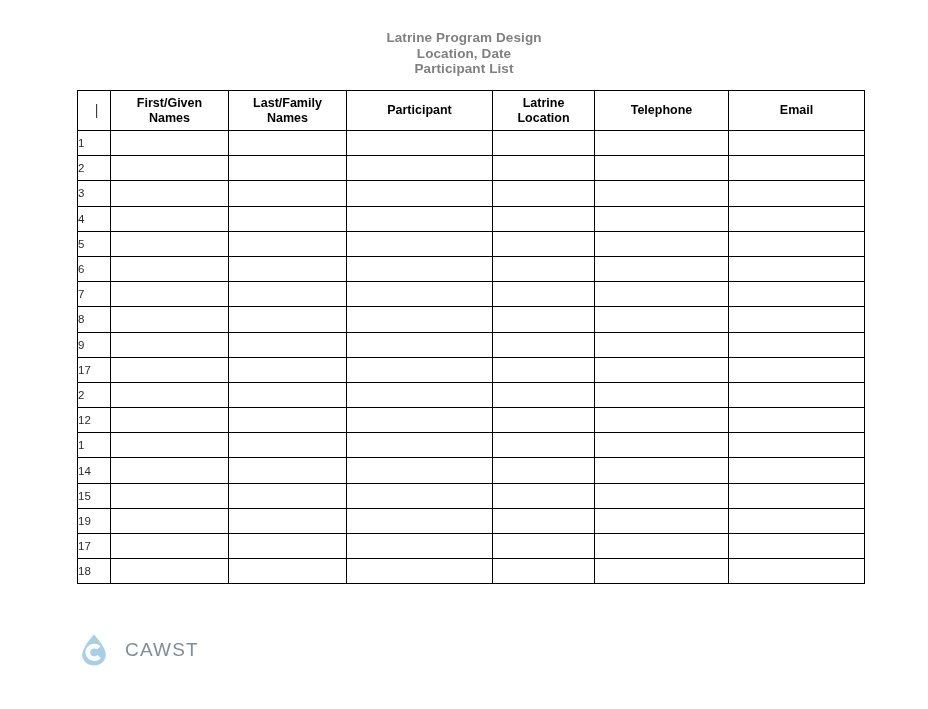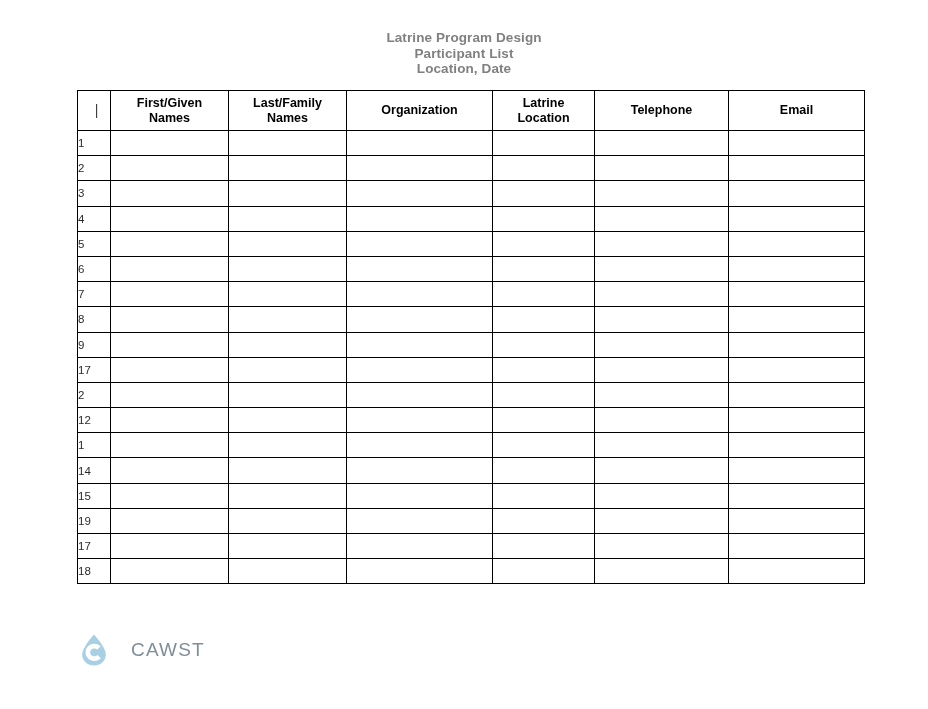--- a/index.html
+++ b/index.html
@@ -105,21 +105,21 @@
   col.c-tel   { width: 134px; }
   col.c-mail  { width: 136px; }
 
   
   .logo {
     position: absolute;
     left: 79px;
     top: 633px;
     display: flex;
     align-items: center;
-    gap: 22px;
+    gap: 16px;
   }
   .logo-mark {
     width: 30px;
     height: 34px;
     display: block;
   }
   .logo-text {
     font-family: "Liberation Sans", sans-serif;
     font-size: 19px;
     letter-spacing: 1.2px;
@@ -129,22 +129,22 @@
     padding-bottom: 1px;
   }
 </style>
 </head>
 <body>
 
 <div id="page">
 
   <div class="title-block">
     <span class="title-line">Latrine Program Design</span>
+    <span class="title-line">Location, Date</span>
     <span class="title-line">Participant List</span>
-    <span class="title-line">Location, Date</span>
   </div>
 
   <div class="table-wrap">
     <table class="participants">
       <colgroup>
         <col class="c-idx">
         <col class="c-first">
         <col class="c-last">
         <col class="c-org">
         <col class="c-proj">
@@ -158,21 +158,21 @@
           </th>
           <th>
             <span>First/Given</span><br>
             <span>Names</span>
           </th>
           <th>
             <span>Last/Family</span><br>
             <span>Names</span>
           </th>
           <th>
-            <span>Organization</span>
+            <span>Participant</span>
           </th>
           <th>
             <span>Latrine</span><br>
             <span>Location</span>
           </th>
           <th>
             <span>Telephone</span>
           </th>
           <th>
             <span>Email</span>

